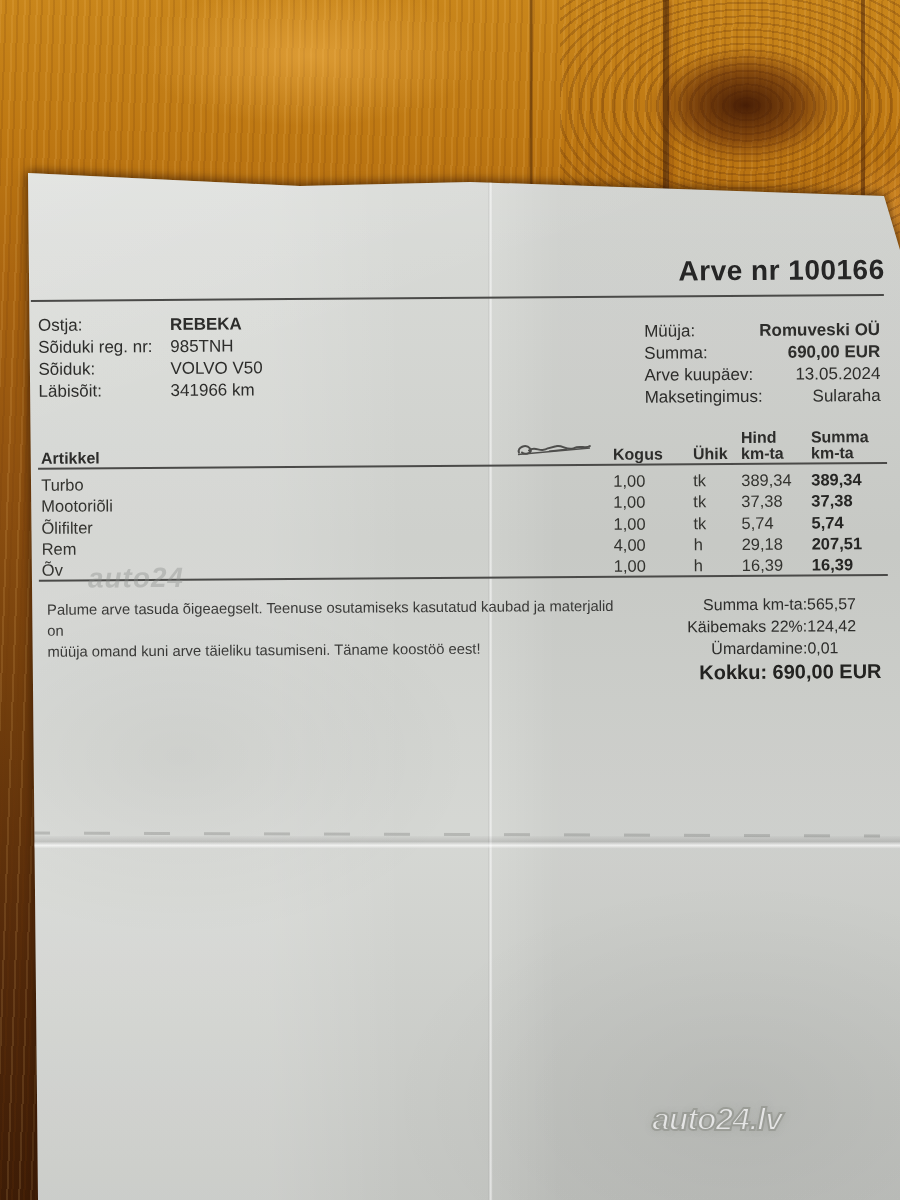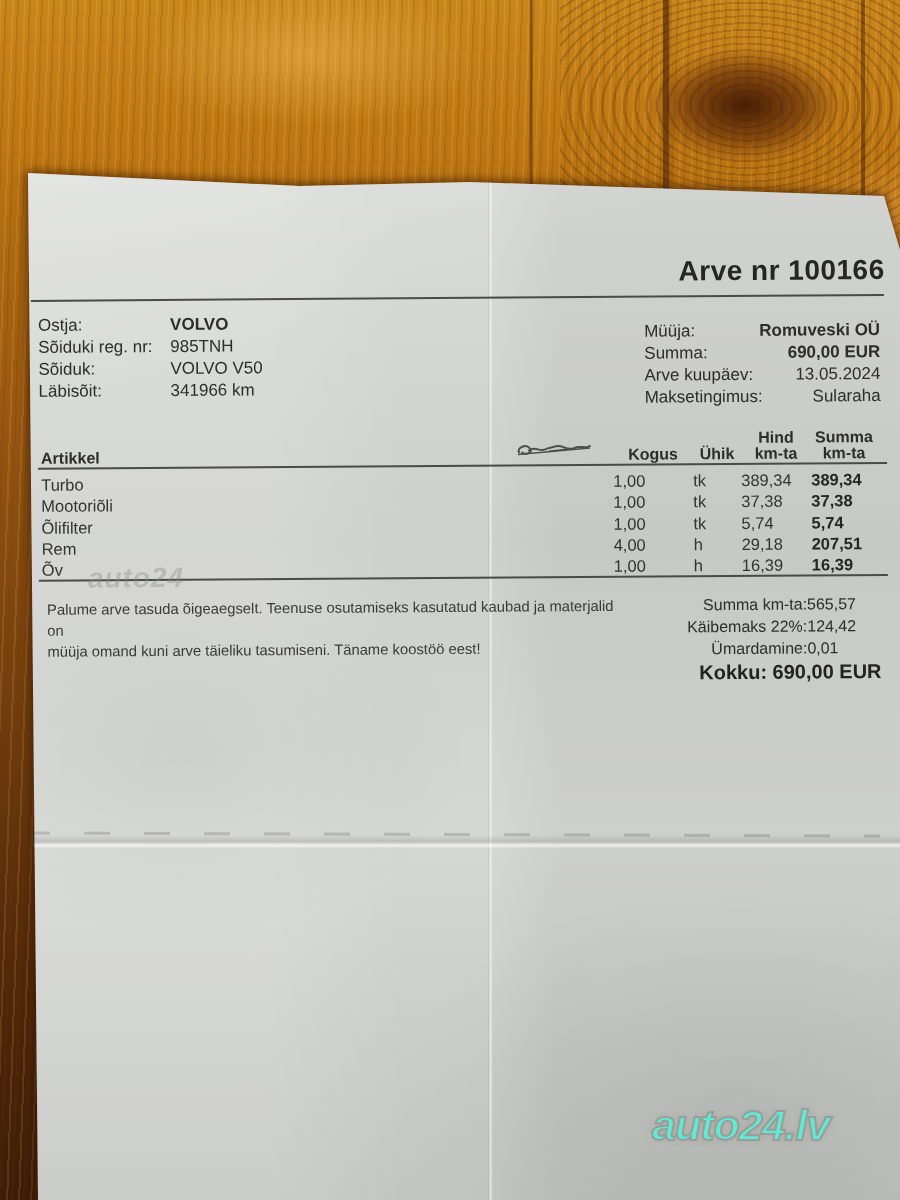--- a/index.html
+++ b/index.html
@@ -56,40 +56,40 @@
   .buyer{left:40px;top:312px;width:330px;}
   .prow{display:flex;}
   .buyer .plbl{width:132px;flex:none;}
   .seller{left:646px;top:322px;width:236px;}
   .seller .pval{flex:1;text-align:right;}
   .bold{font-weight:bold;}
   
   .itable{left:42px;top:429px;width:836px;}
   .tgrid{display:grid;grid-template-columns:1fr 80px 48px 70px 66px;}
   .thead{font-weight:bold;font-size:16px;line-height:16px;align-items:end;height:35px;}
-  .thead .c{text-align:center;}
+  .thead .c{text-align:left;}
   .thead .c.article{text-align:left;}
   .tbody{margin-top:8px;font-size:16.5px;line-height:21.3px;}
   .tbody .c{color:#33332f;}
   .tbody .c.article{text-align:left;}
   .tbody .c.sum{font-weight:bold;color:#262624;}
   .rule-head{left:39px;top:465px;width:849px;}
   .rule-body{left:39px;top:577px;width:849px;height:2px;}
   .note{left:47px;top:597px;width:585px;font-size:14.8px;line-height:21px;color:#3a3a38;}
   .totals{left:600px;top:596px;width:281px;font-size:16px;line-height:22px;}
   .trow{display:flex;}
   .tlbl{flex:1;text-align:right;}
   .tval{width:74px;text-align:left;flex:none;}
   .kokku{right:19px;top:663px;font-size:20px;font-weight:bold;color:#232321;}
   
   .scribble{left:516px;top:440px;}
   .wm-faint{left:88px;top:560px;font-size:28px;font-weight:bold;font-style:italic;color:rgba(138,140,136,.38);letter-spacing:1px;}
   .wm-copyright{left:53px;top:1120px;font-size:26px;font-weight:bold;color:#8e908c;letter-spacing:.5px;
     text-shadow:0 1px 0 rgba(236,238,234,.85),0 -1px 0 rgba(236,238,234,.85),1px 0 0 rgba(236,238,234,.85),-1px 0 0 rgba(236,238,234,.85),0 0 7px rgba(40,40,40,.18);}
-  .wm-logo{left:652px;top:1101px;font-size:43px;font-weight:bold;font-style:italic;color:#5eead4;letter-spacing:-1px;
+  .wm-logo{left:652px;top:1101px;font-size:32px;font-weight:bold;font-style:italic;color:#e5e5e5;letter-spacing:-1px;
     -webkit-text-stroke:2px #9b9d97;text-shadow:0 0 6px rgba(150,152,146,.55);}
 </style>
 </head>
 <body>
 
 <div class="stage">
 
   <div class="wood">
     <div class="grain-arcs"></div>
     <div class="seam s1"></div>
@@ -106,21 +106,21 @@
   </div>
 
   <div class="content">
 
     <div class="abs invoice-title">Arve nr 100166</div>
     <div class="abs rule rule-top"></div>
 
     <div class="abs pair-block buyer">
       <div class="prow">
         <span class="plbl">Ostja:</span>
-        <span class="pval bold">VOLVO</span>
+        <span class="pval bold">REBEKA</span>
       </div>
       <div class="prow">
         <span class="plbl">Sõiduki reg. nr:</span>
         <span class="pval">985TNH</span>
       </div>
       <div class="prow">
         <span class="plbl">Sõiduk:</span>
         <span class="pval">VOLVO V50</span>
       </div>
       <div class="prow">

